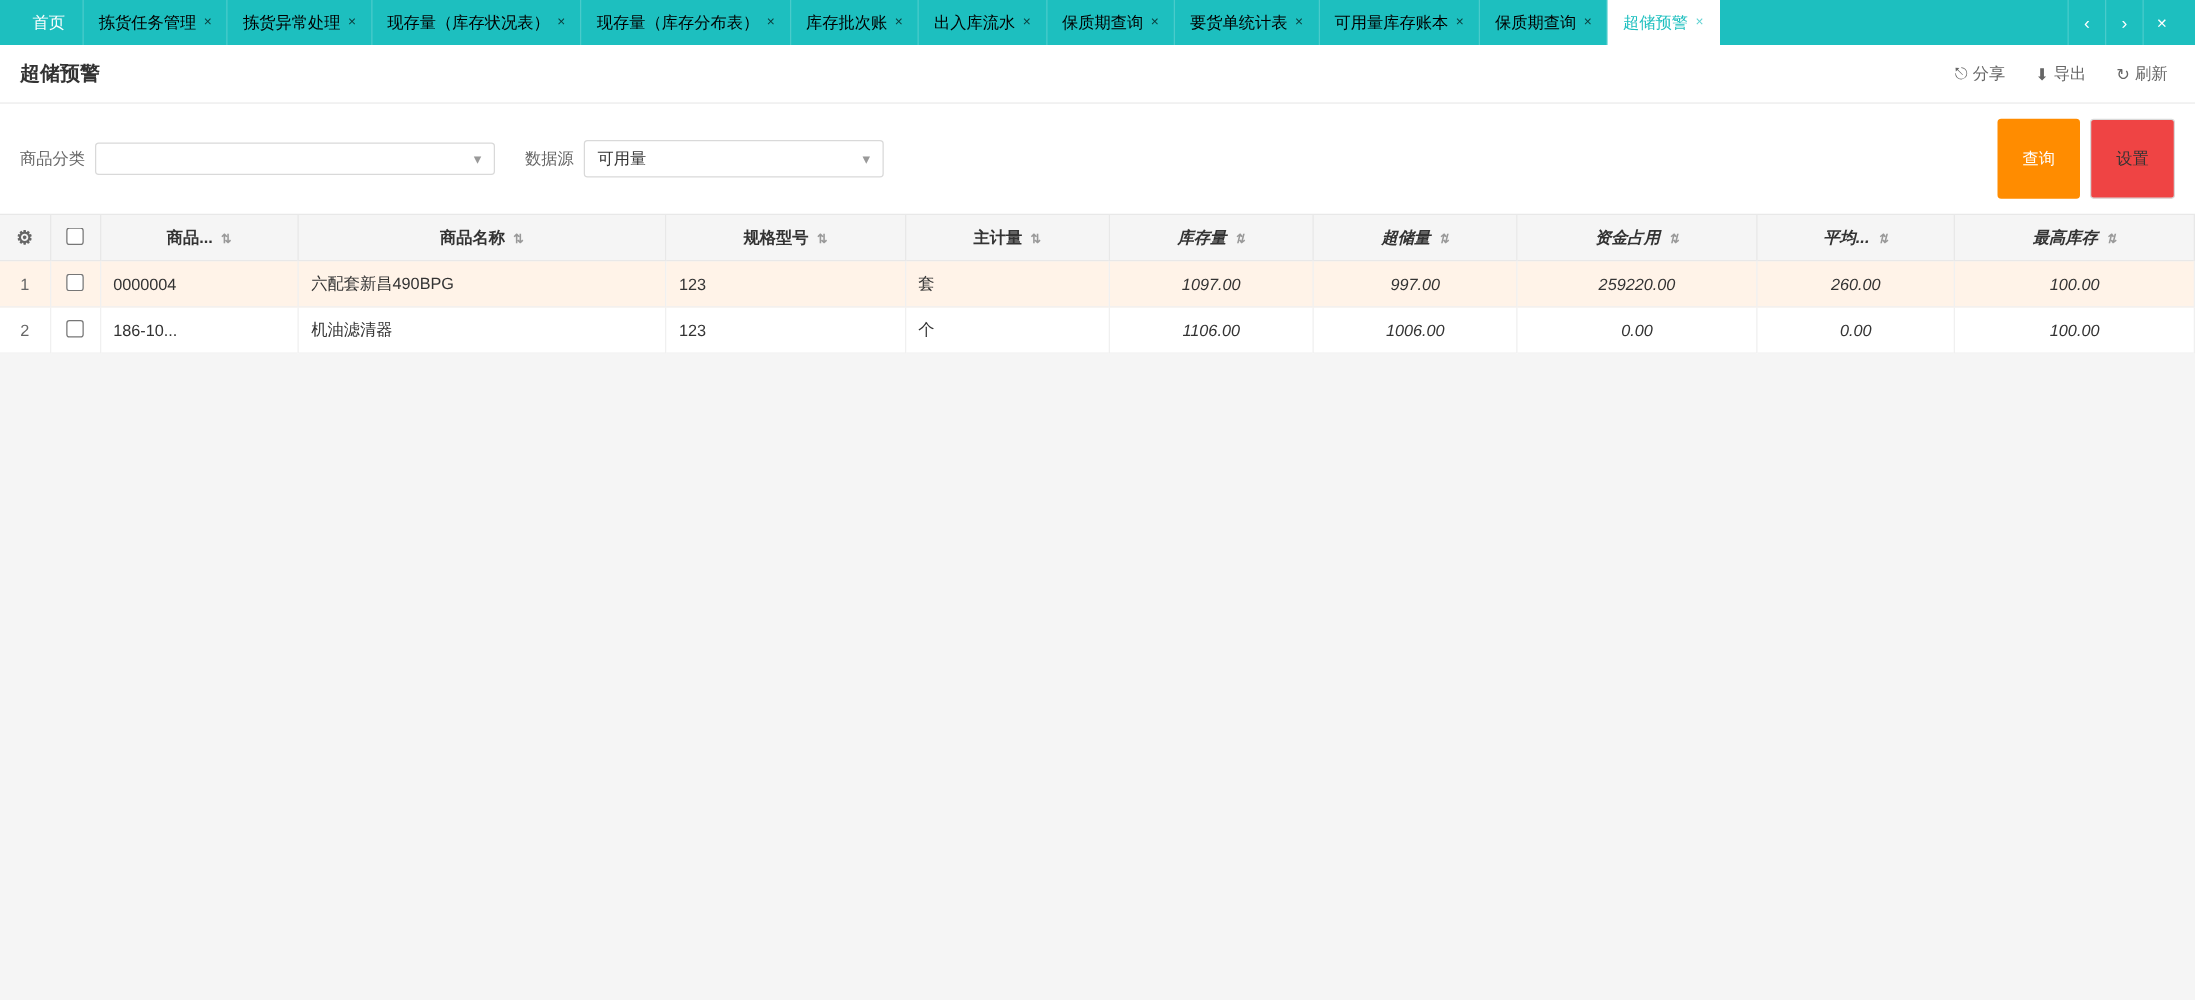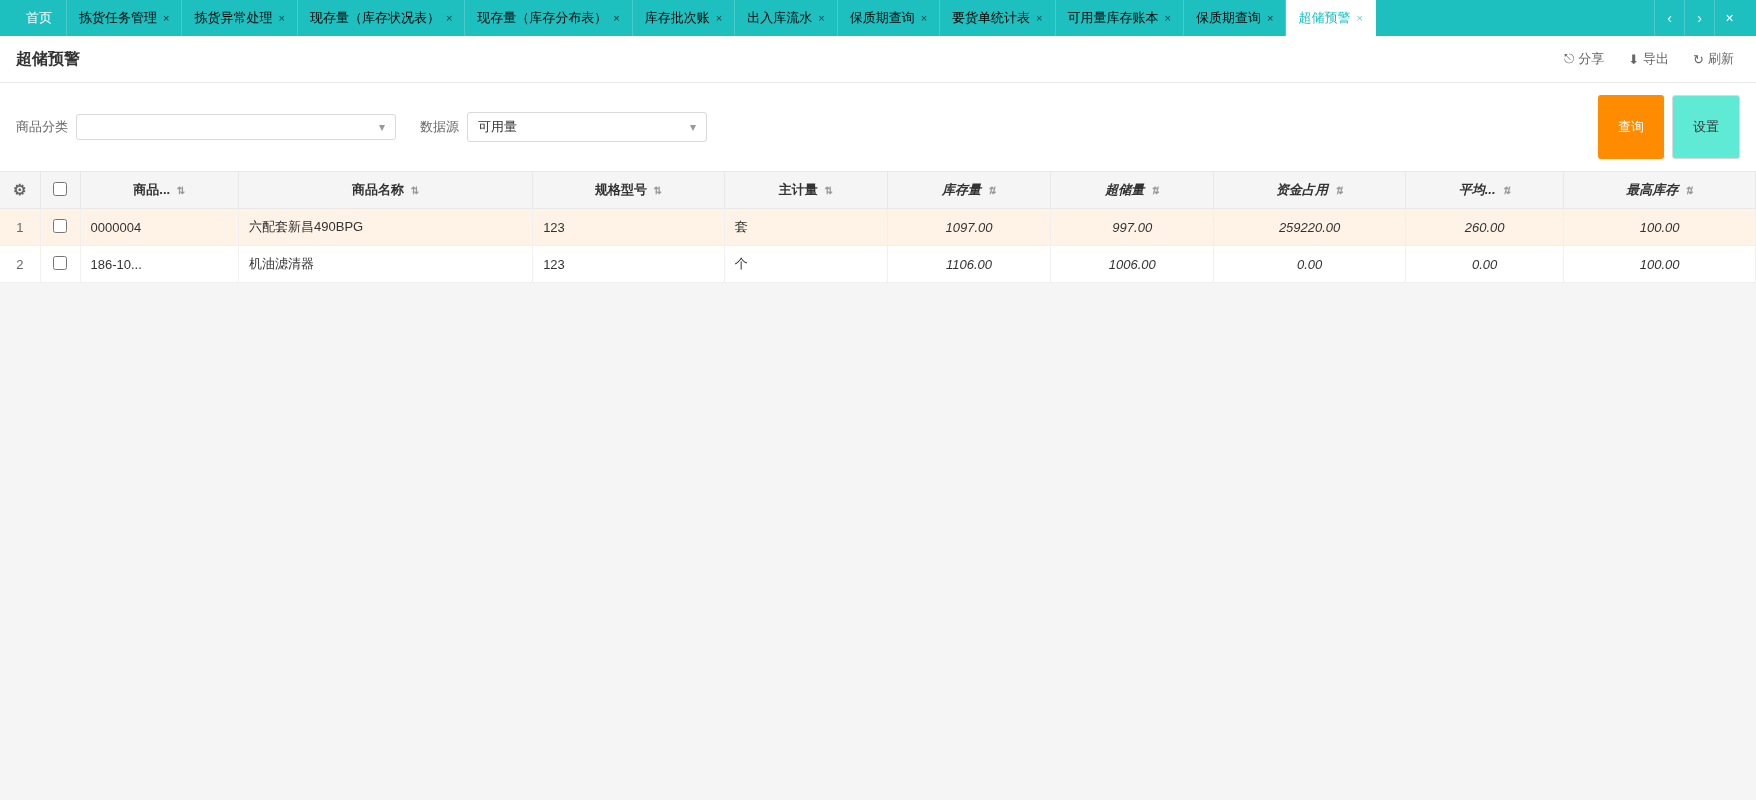--- a/index.html
+++ b/index.html
@@ -139,21 +139,21 @@
     .btn-primary {
       background: #ff8c00;
       color: #fff;
       border: none;
       border-radius: 3px;
       padding: 20px 20px;
       cursor: pointer;
       font-size: 13px;
     }
     .btn-default {
-      background: #5eead4;
+      background: #ef4444;
       color: #333;
       border: 1px solid #d9d9d9;
       border-radius: 3px;
       padding: 22px 20px;
       cursor: pointer;
       font-size: 13px;
     }
 
     
     .table-container {

